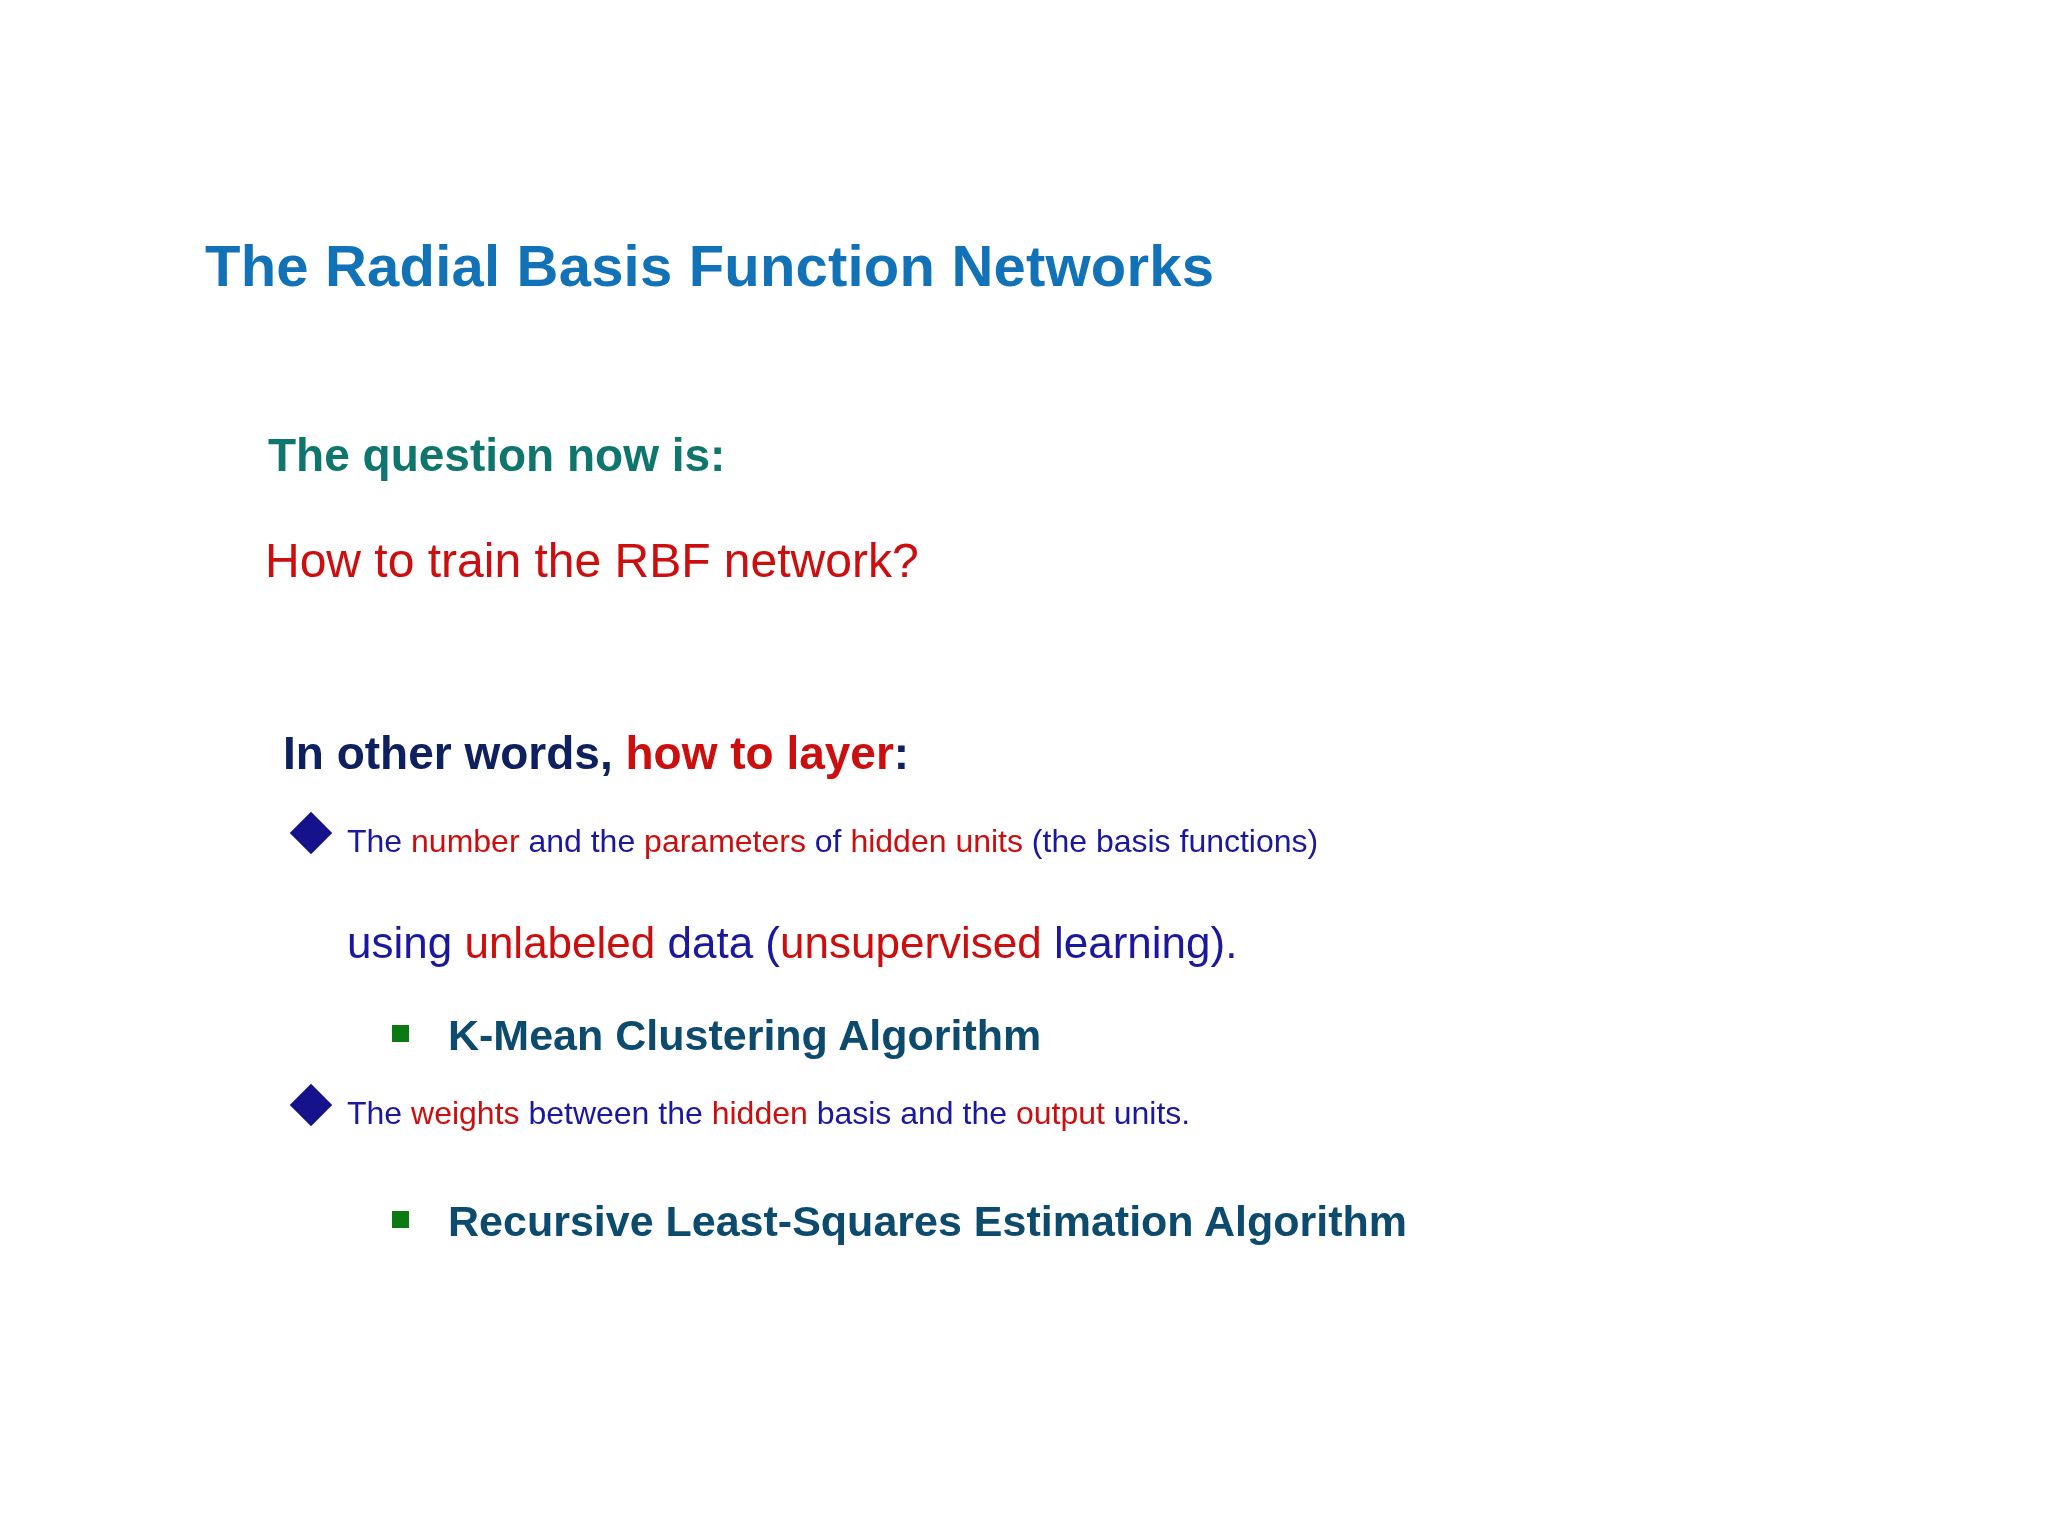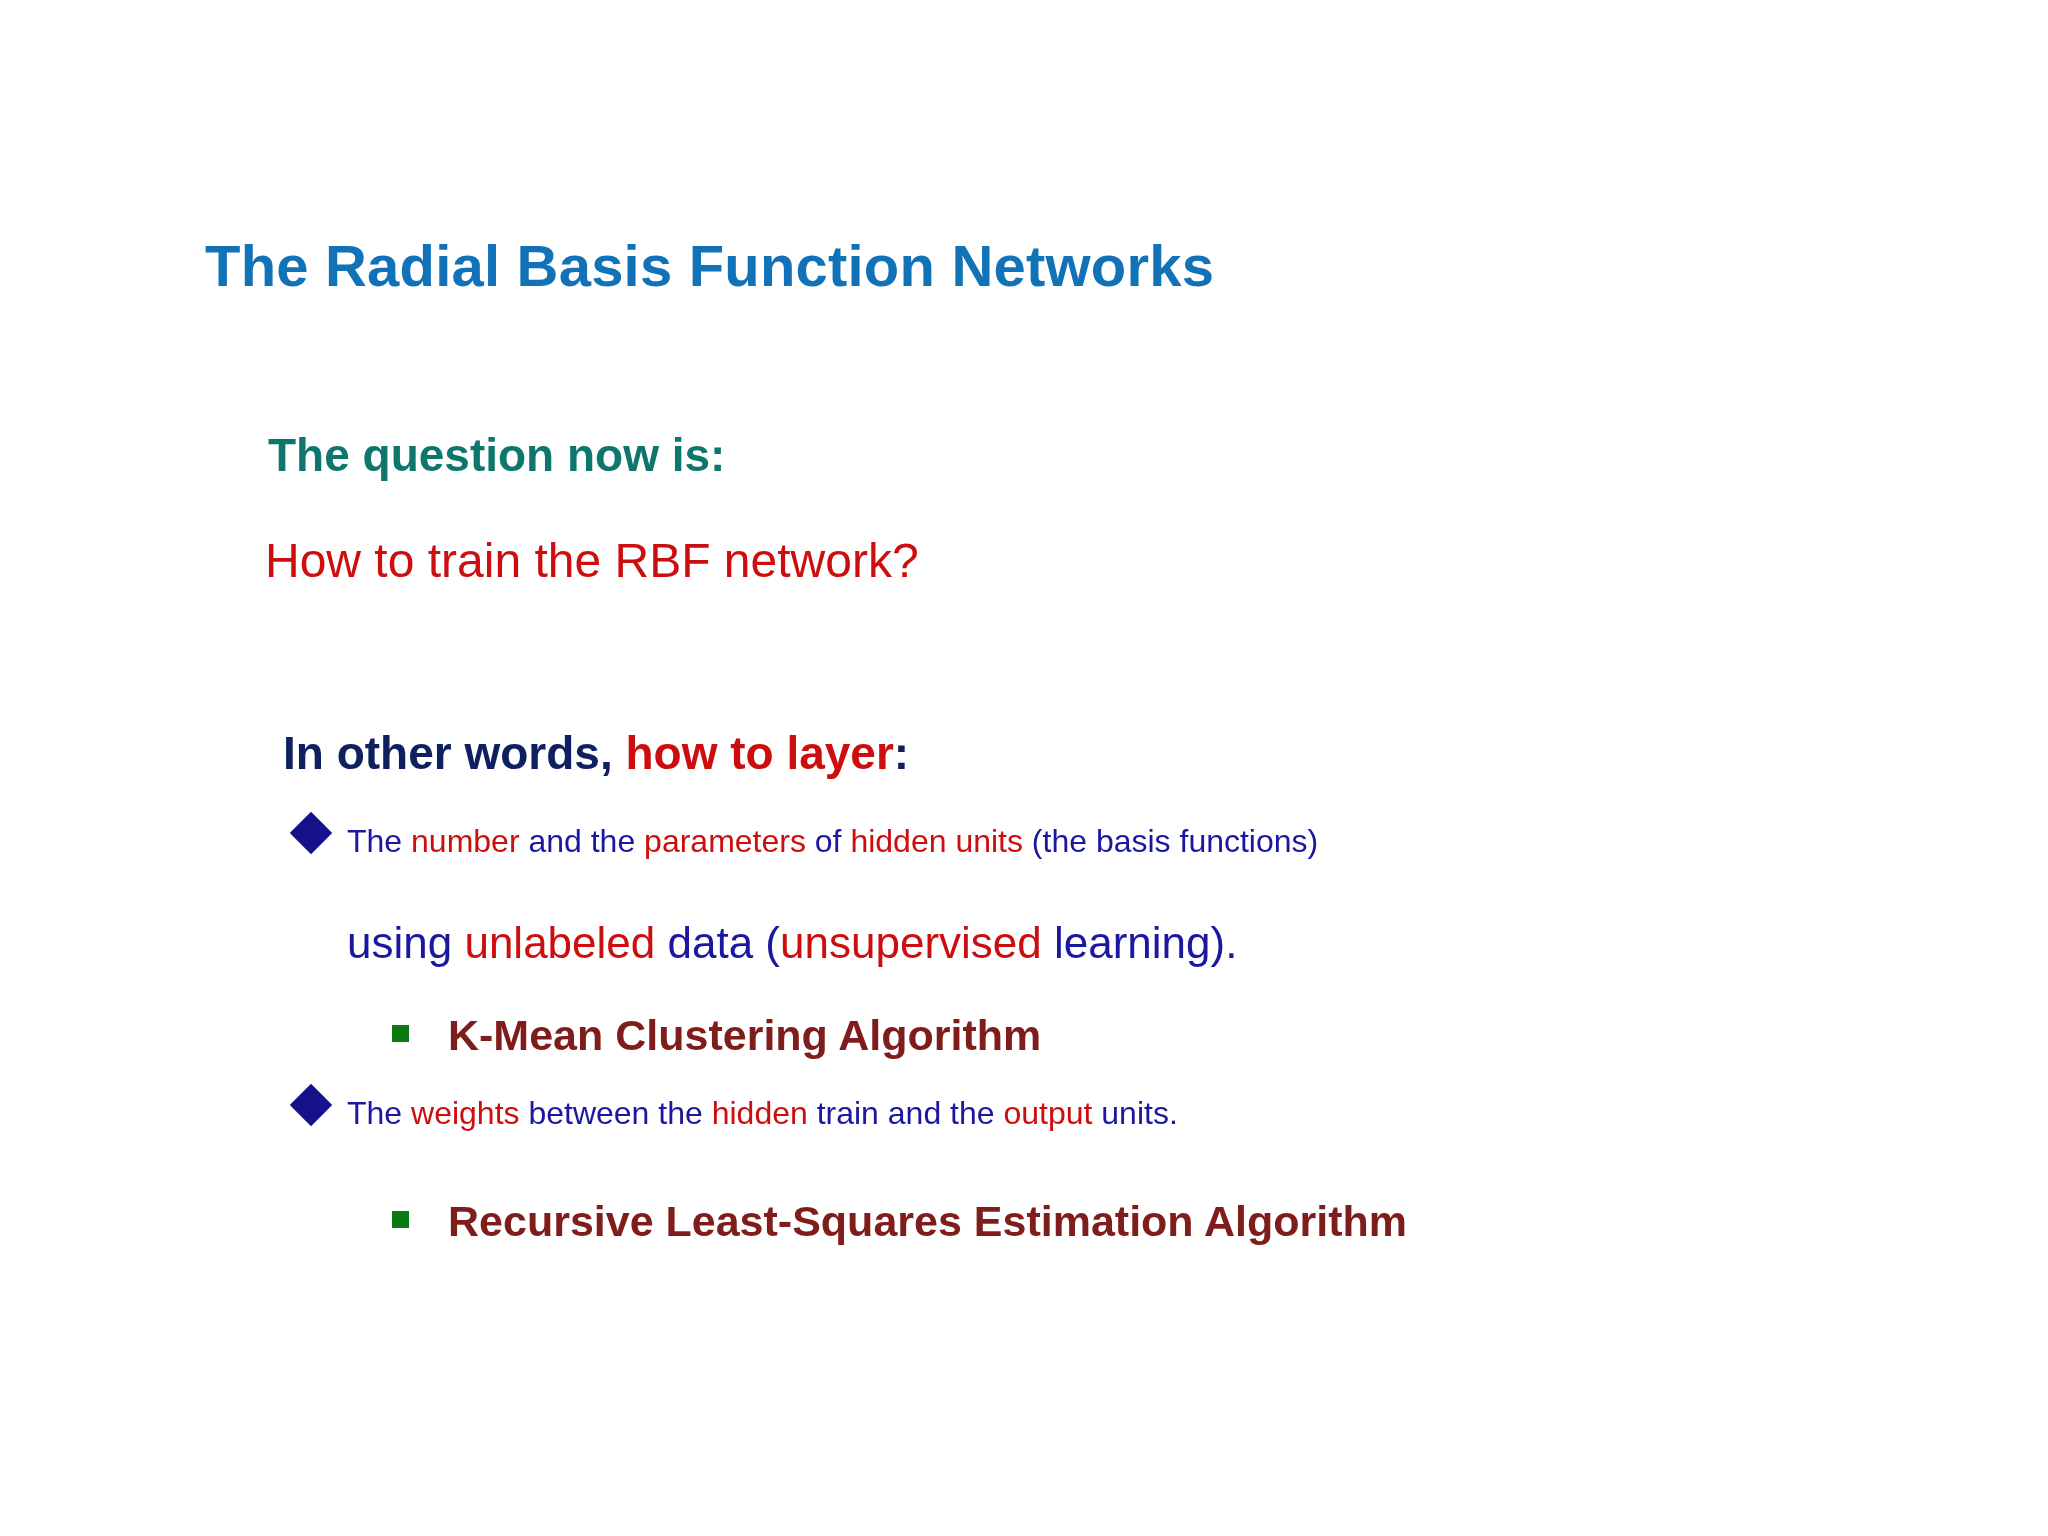--- a/index.html
+++ b/index.html
@@ -130,21 +130,21 @@
     display: inline-block;
     flex: 0 0 auto;
     position: relative;
     top: -8px;
     margin-right: 39px;
   }
 
   .sub-text {
     font-size: 43px;
     font-weight: bold;
-    color: #7f1d1d;
+    color: #0c4a6e;
     line-height: 1.0;
   }
 </style>
 </head>
 <body>
 
 <div class="slide">
 
   <div class="slide-title">The Radial Basis Function Networks</div>
 
@@ -170,21 +170,21 @@
     </div>
 
     <div class="sub-row s1">
       <span class="square-icon"></span>
       <span class="sub-text">K-Mean Clustering Algorithm</span>
     </div>
 
     <div class="bullet-row b2">
       <span class="diamond-icon"></span>
       <span class="bullet-text">
-        <span class="navy">The </span><span class="red">weights</span><span class="navy"> between the </span><span class="red">hidden</span><span class="navy"> train and the </span><span class="red">output</span><span class="navy"> units.</span>
+        <span class="navy">The </span><span class="red">weights</span><span class="navy"> between the </span><span class="red">hidden</span><span class="navy"> basis and the </span><span class="red">output</span><span class="navy"> units.</span>
       </span>
     </div>
 
     <div class="sub-row s2">
       <span class="square-icon"></span>
       <span class="sub-text">Recursive Least-Squares Estimation Algorithm</span>
     </div>
 
   </div>
 </div>

